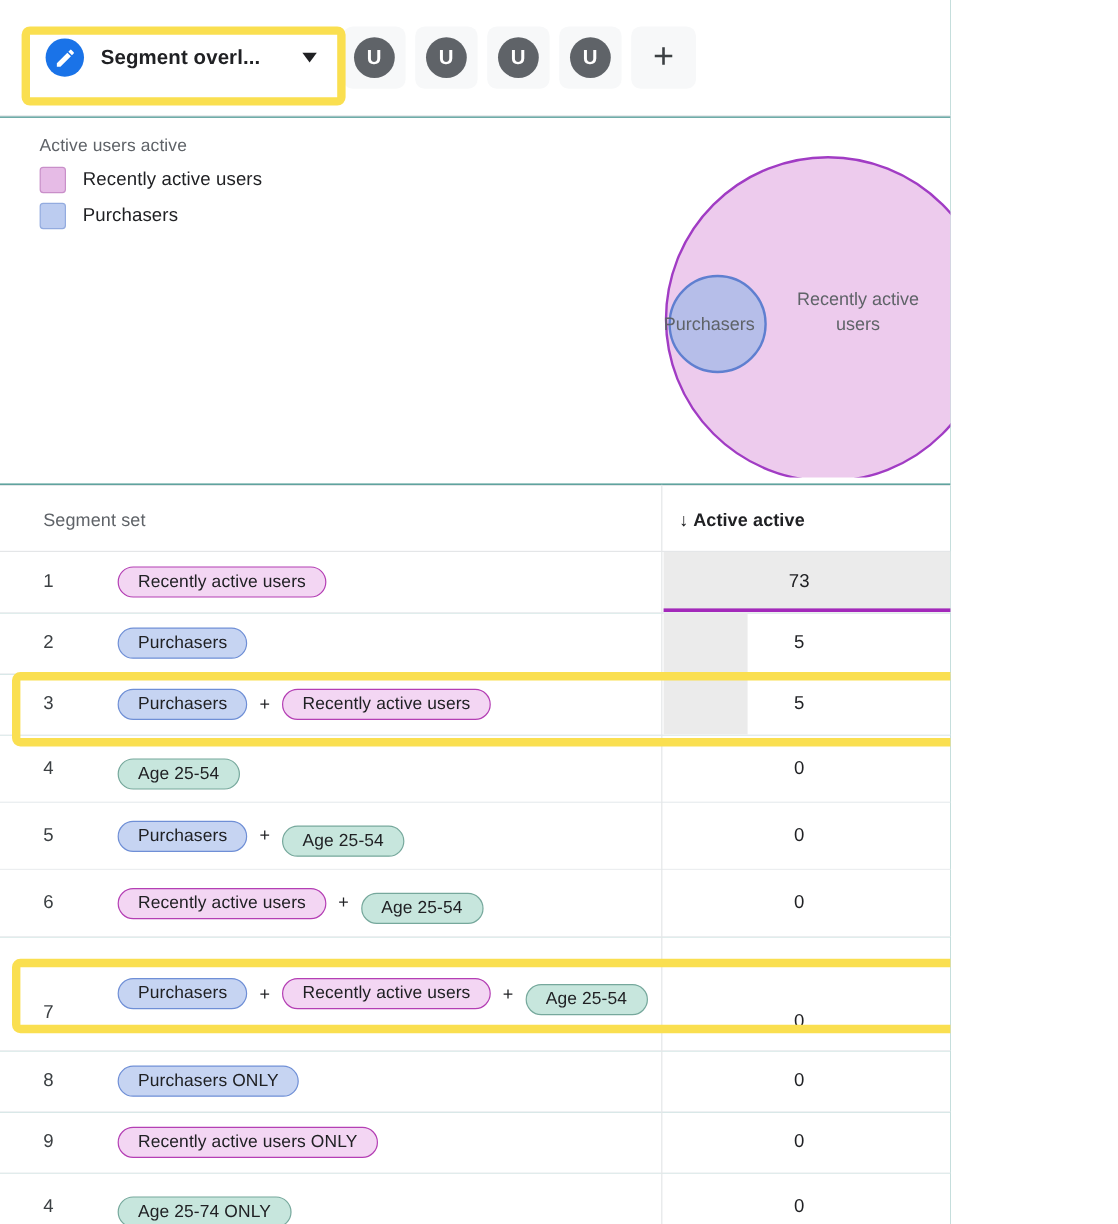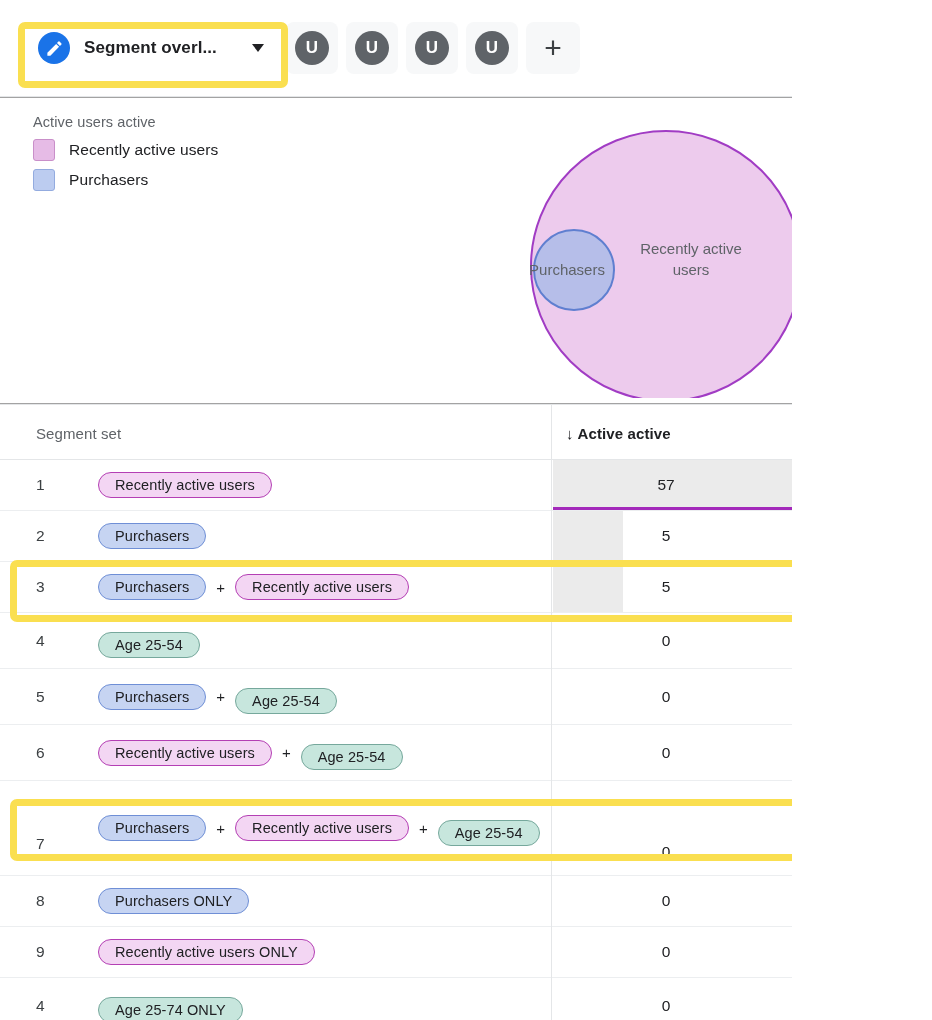--- a/index.html
+++ b/index.html
@@ -4,21 +4,21 @@
 <title>Segment overlap</title>
 <style>
   * { box-sizing: border-box; }
   html, body {
     margin: 0; padding: 0;
     width: 932px; height: 1020px;
     background: #ffffff;
     font-family: "Liberation Sans", "DejaVu Sans", sans-serif;
     -webkit-font-smoothing: antialiased;
   }
-  #page { position: relative; width: 792px; height: 1020px; overflow: hidden; background:#a3a3a3; }
+  #page { position: relative; width: 792px; height: 1020px; overflow: hidden; background:#0f766e; }
 
   
   .toolbar {
     position: absolute; left: 0; top: 0; width: 932px; height: 97px;
     background: #ffffff;
     border-bottom: 1px solid #e4e6e8;
     display: flex; align-items: center;
   }
   .tool-strip { display: flex; align-items: center; gap: 8px; padding-left: 28px; }
 
@@ -77,21 +77,21 @@
 
   
   .venn-panel { position: absolute; left: 0; top: 98px; width: 932px; height: 305px; background:#fff; }
 
   .legend { position: absolute; left: 33px; top: 16px; }
   .legend-title { font-size: 14.5px; color: #5f6368; margin-bottom: 9px; letter-spacing:.1px; }
   .legend-row { display: flex; align-items: center; gap: 14px; margin-bottom: 8px; }
   .legend-sw { width: 22px; height: 22px; border-radius: 3px; flex: 0 0 auto; }
   .legend-label { font-size: 15.5px; color: #202124; letter-spacing:.1px; }
 
-  .venn-wrap { position: absolute; left: 496px; top: 20px; width: 380px; height: 280px; }
+  .venn-wrap { position: absolute; left: 520px; top: 20px; width: 380px; height: 280px; }
   .venn-wrap svg { display: block; }
   .venn-text {
     font-family: "Liberation Sans","DejaVu Sans",sans-serif;
     font-size: 15px; fill: #5f6368;
   }
 
   
   .table { position: absolute; left: 0; top: 404px; width: 932px; }
   .thead {
     position: relative; height: 56px;
@@ -236,21 +236,21 @@
     </div>
     <div id="rows-host">
         <div class="row">
           <div class="row-inner">
             <div class="row-idx">1</div>
             <div class="chips">
               <span class="chip chip-purple">Recently active users</span>
             </div>
             <div class="metric-cell">
               <div class="metric-bar with-underline" style="width: 381px;"></div>
-              <div class="metric-value">57</div>
+              <div class="metric-value">73</div>
             </div>
           </div>
         </div>
         <div class="row">
           <div class="row-inner">
             <div class="row-idx">2</div>
             <div class="chips">
               <span class="chip chip-blue">Purchasers</span>
             </div>
             <div class="metric-cell">

